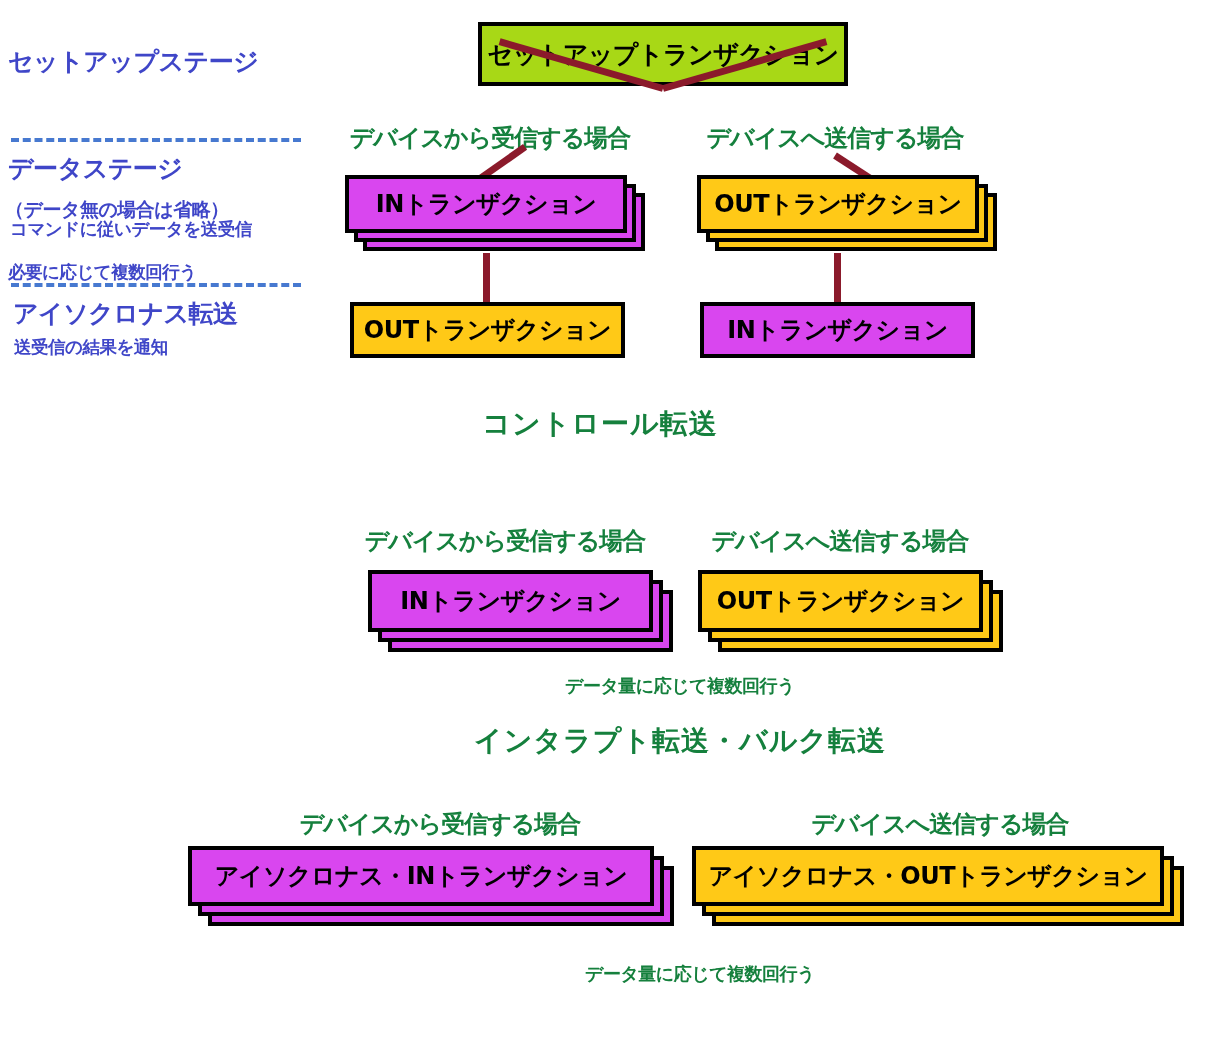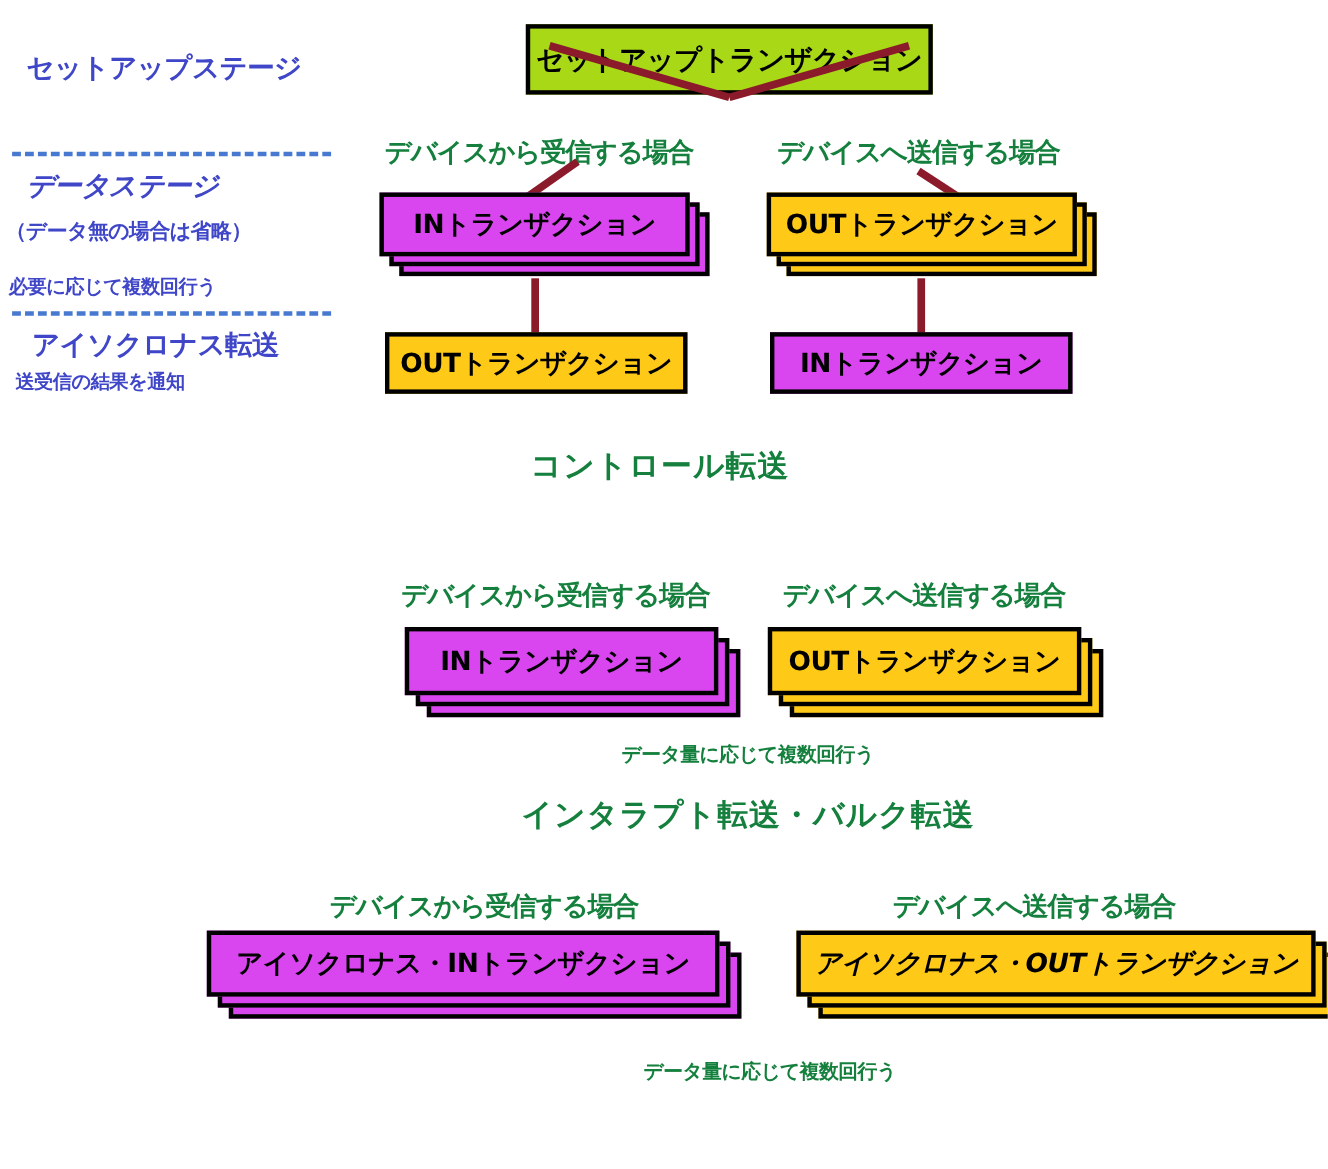--- a/index.html
+++ b/index.html
@@ -14,21 +14,20 @@
   }
   .abs { position: absolute; }
 
   
   .legend-head {
     color: #3F46C8;
     font-weight: bold;
     font-size: 25px;
     white-space: nowrap;
     letter-spacing: -0.5px;
-    margin-left: 16px;
   }
   .legend-sub {
     color: #3F46C8;
     font-weight: bold;
     font-size: 19px;
     white-space: nowrap;
     letter-spacing: -0.5px;
   }
   .legend-sub2 {
     color: #3F46C8;
@@ -87,23 +86,24 @@
 </style>
 </head>
 <body>
 
 <div class="abs" style="left:0; top:0; width:320px; height:380px;">
 
   <div class="legend-head abs" style="left:8px; top:45px;">セットアップステージ</div>
 
   <div class="dash-rule abs" style="left:11px; top:138px; width:290px;"></div>
 
-  <div class="legend-head abs" style="left:8px; top:152px;font-style:italic;">データステージ</div>
+  <div class="legend-head abs" style="left:8px; top:152px;">データステージ</div>
   <div class="legend-sub abs" style="left:5px; top:197px;">（データ無の場合は省略）</div>
-  <div class="legend-sub2 abs" style="left:8px; top:248px;">必要に応じて複数回行う</div>
+  <div class="legend-sub2 abs" style="left:10px; top:217px;">コマンドに従いデータを送受信</div>
+  <div class="legend-sub2 abs" style="left:8px; top:260px;">必要に応じて複数回行う</div>
 
   <div class="dash-rule abs" style="left:11px; top:283px; width:290px;"></div>
 
   <div class="legend-head abs" style="left:13px; top:297px;">アイソクロナス転送</div>
   <div class="legend-sub2 abs" style="left:14px; top:335px;">送受信の結果を通知</div>
 </div>
 
 <div class="abs" style="left:0; top:0; width:1207px; height:460px;">
 
   <div class="boxwrap" style="left:478px; top:22px; width:370px; height:64px;">
@@ -188,21 +188,21 @@
   <div class="cap cap-branch" style="left:790px; top:28px; width:300px;">デバイスへ送信する場合</div>
 
   <div class="boxwrap" style="left:188px; top:66px; width:500px; height:85px;">
     <div class="layer blue" style="left:20px; top:20px; width:466px; height:60px;"></div>
     <div class="layer blue" style="left:10px; top:10px; width:466px; height:60px;"></div>
     <div class="layer blue" style="left:0; top:0; width:466px; height:60px;padding-left:37px;">
       <div class="txt" style="font-size:24px; letter-spacing:-0.5px;">アイソクロナス・INトランザクション</div>
     </div>
   </div>
 
-  <div class="boxwrap" style="left:724px; top:66px; width:465px; height:85px;font-style:italic;">
+  <div class="boxwrap" style="left:692px; top:66px; width:465px; height:85px;">
     <div class="layer yellow" style="left:20px; top:20px; width:472px; height:60px;"></div>
     <div class="layer yellow" style="left:10px; top:10px; width:472px; height:60px;"></div>
     <div class="layer yellow" style="left:0; top:0; width:472px; height:60px;">
       <div class="txt" style="font-size:24px; letter-spacing:-0.5px;">アイソクロナス・OUTトランザクション</div>
     </div>
   </div>
 
   <div class="cap cap-small" style="left:490px; top:182px; width:420px;">データ量に応じて複数回行う</div>
 
 </div>

